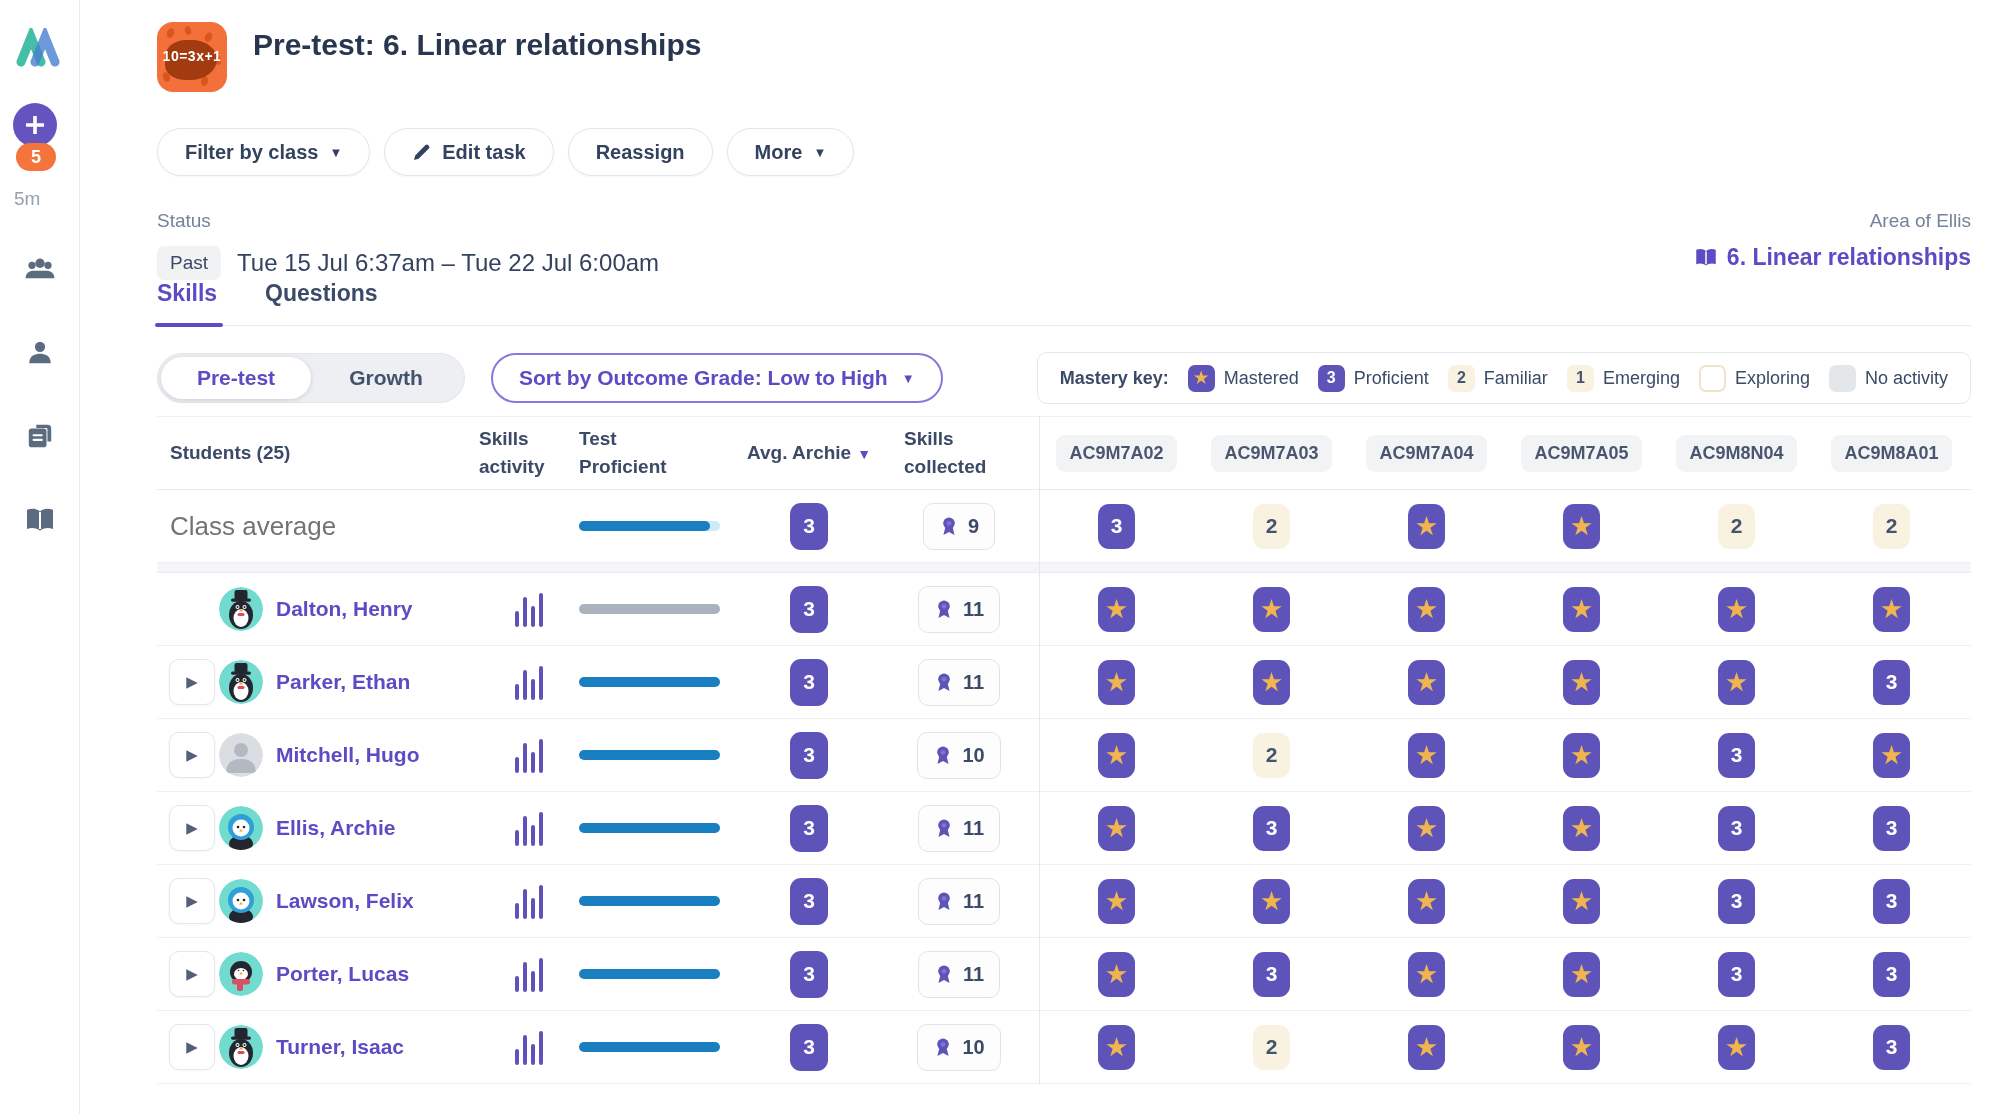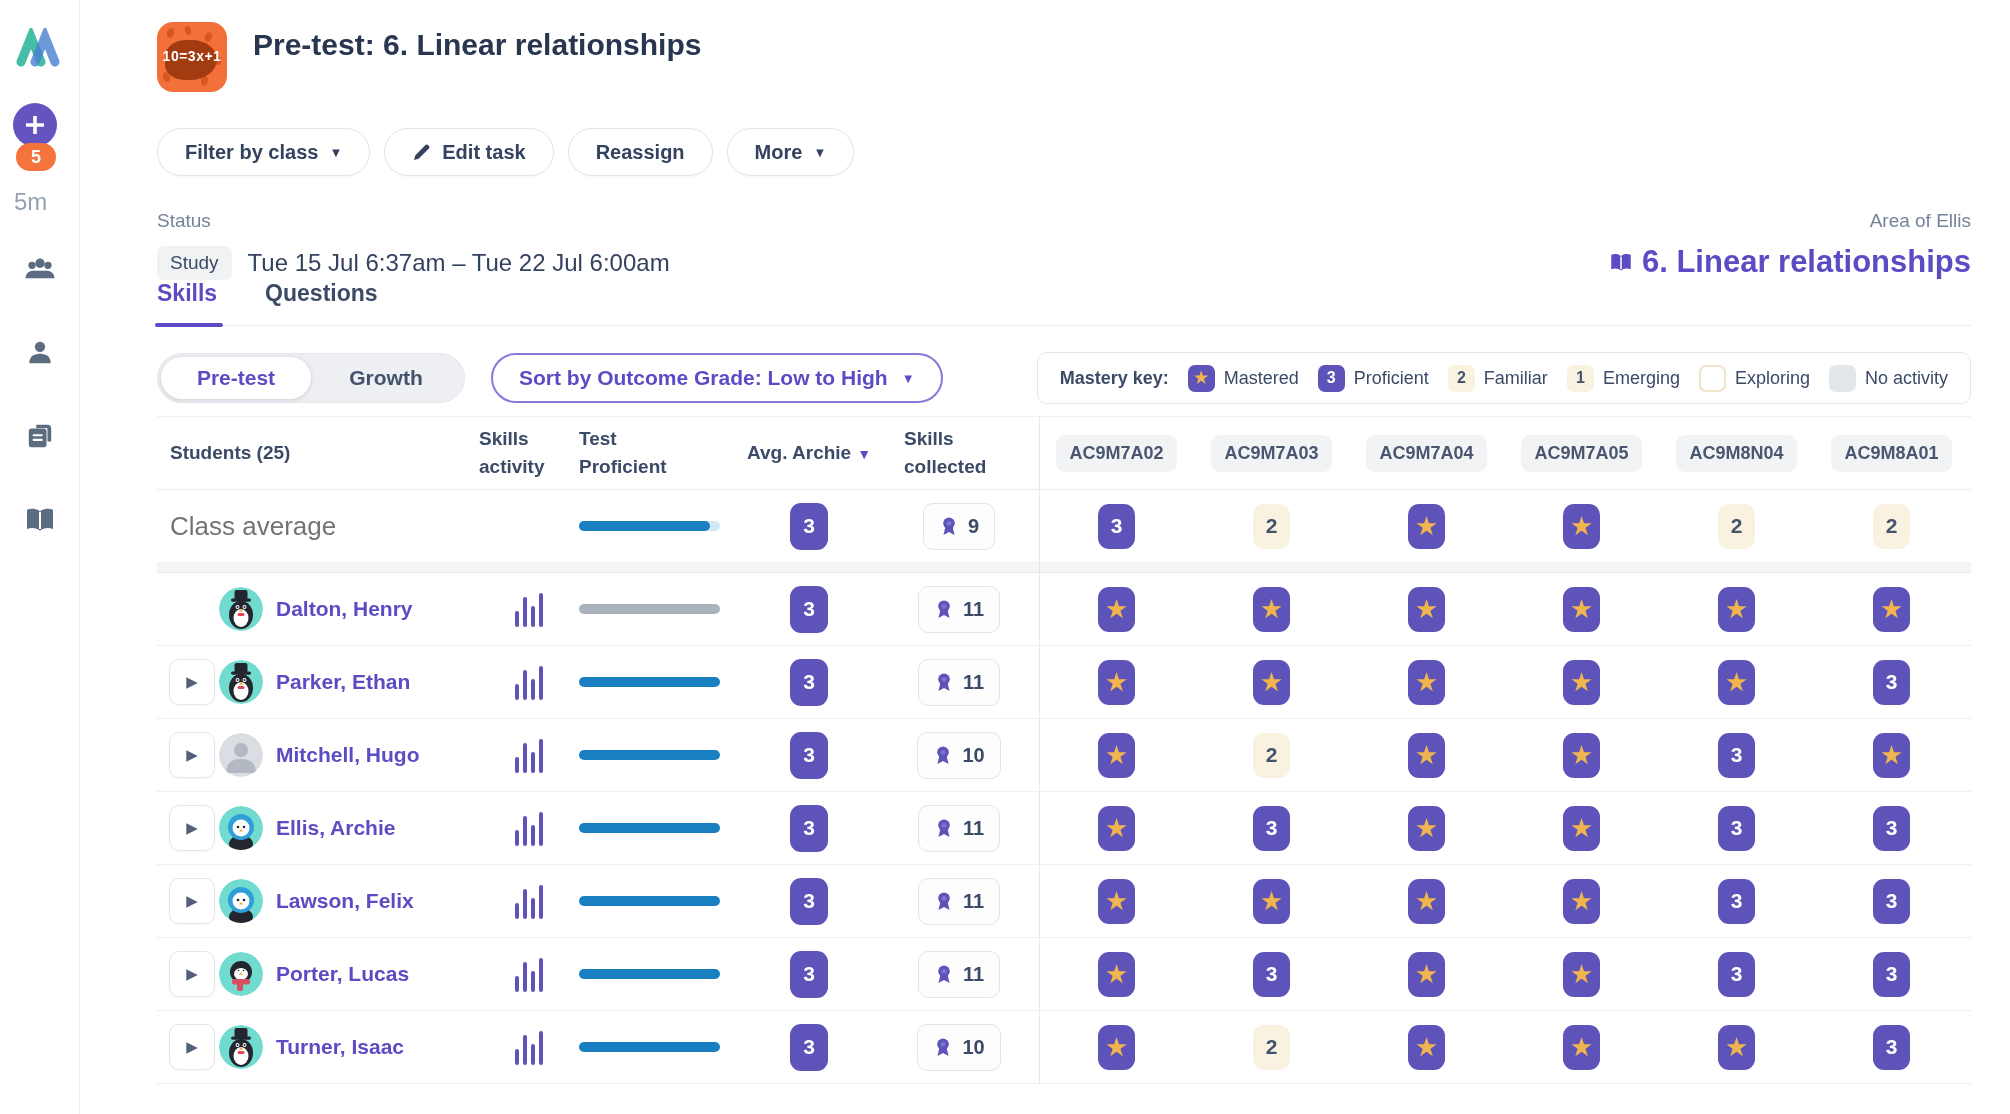--- a/index.html
+++ b/index.html
@@ -5,21 +5,21 @@
   * { margin:0; padding:0; box-sizing:border-box; }
   html,body { background:#fff; }
   body { font-family:"Liberation Sans", sans-serif; color:#33425f; }
   .app { position:relative; width:2010px; height:1114px; background:#fff; overflow:hidden; }
 
   
   .sidebar { position:absolute; left:0; top:0; width:80px; height:1114px; border-right:1px solid #e9ebef; background:#fff; }
   .logo { position:absolute; left:16px; top:28px; width:44px; height:42px; cursor:pointer; }
   .plus-btn { position:absolute; left:13px; top:103px; width:44px; height:44px; border-radius:50%; background:#6554c0; border:none; color:#fff; cursor:pointer; display:flex; align-items:center; justify-content:center; }
   .plus-badge { position:absolute; left:16px; top:143px; width:40px; height:28px; border-radius:14px; background:#f4743b; color:#fff; font-size:18px; font-weight:bold; display:flex; align-items:center; justify-content:center; }
-  .timer { position:absolute; left:14px; top:188px; font-size:24px; color:#93a1b1; }
+  .timer { position:absolute; left:14px; top:188px; font-size:19px; color:#93a1b1; }
   .side-nav { position:absolute; left:0; top:250px; width:80px; display:flex; flex-direction:column; align-items:center; gap:48px; }
   .side-nav button { background:none; border:none; cursor:pointer; width:40px; height:36px; display:flex; align-items:center; justify-content:center; }
   .side-nav svg { fill:#5b6b80; }
 
   
   .main { position:absolute; left:80px; top:0; width:1930px; height:1114px; padding:22px 39px 0 77px; }
 
   .head-row { display:flex; align-items:flex-start; gap:26px; }
   .task-icon { position:relative; width:70px; height:70px; border-radius:16px; background:#f3703b; overflow:hidden; flex:0 0 auto; }
   .task-icon .blob { position:absolute; left:8px; top:18px; width:52px; height:40px; background:#a23c10; border-radius:46% 54% 58% 42%; }
@@ -31,21 +31,21 @@
   .actions { display:flex; gap:14px; margin-top:36px; }
   .btn { display:inline-flex; align-items:center; gap:11px; height:48px; padding:0 27px; background:#fff; border:1px solid #e2e6eb; border-radius:24px; font-size:20px; font-weight:600; color:#33425f; cursor:pointer; box-shadow:0 1px 2px rgba(40,50,70,.05); font-family:inherit; }
   .caret { font-size:13px; color:#33425f; }
 
   .meta-row { display:flex; justify-content:space-between; margin-top:34px; }
   .meta-label { font-size:19px; color:#74839a; }
   .status-line { display:flex; align-items:center; gap:16px; margin-top:14px; }
   .past-badge { background:#f1f2f4; border-radius:7px; padding:6px 13px; font-size:19px; color:#3b4a66; }
   .date-text { font-size:24px; color:#33425f; }
   .aos { text-align:right; }
-  .aos-link { display:inline-flex; align-items:center; gap:9px; margin-top:12px; font-size:31px; font-weight:bold; color:#5b4cc4; cursor:pointer; }
+  .aos-link { display:inline-flex; align-items:center; gap:9px; margin-top:12px; font-size:23px; font-weight:bold; color:#5b4cc4; cursor:pointer; }
   .aos-link svg { fill:#5b4cc4; }
 
   .tabs { border-bottom:1px solid #e9ebee; display:flex; gap:48px; position:relative; }
   .tab { font-size:23px; padding-bottom:18px; cursor:pointer; position:relative; font-weight:600; color:#3b4a66; }
   .tab.active { color:#5b4cc4; font-weight:bold; }
   .tab.active::after { content:""; position:absolute; left:-2px; right:-6px; bottom:-2px; height:4px; border-radius:2px; background:#5b4cc4; }
 
   .controls { display:flex; align-items:center; margin-top:26px; }
   .toggle { display:inline-flex; background:#edeff2; border:1px solid #e3e6ea; border-radius:26px; padding:3px; height:50px; }
   .seg { width:150px; border-radius:22px; display:flex; align-items:center; justify-content:center; font-size:21px; cursor:pointer; }
@@ -197,21 +197,21 @@
       <button class="btn">
         <span>More</span>
         <span class="caret">▼</span>
       </button>
     </div>
 
     <div class="meta-row">
       <div>
         <div class="meta-label">Status</div>
         <div class="status-line">
-          <span class="past-badge">Study</span>
+          <span class="past-badge">Past</span>
           <span class="date-text">Tue 15 Jul 6:37am – Tue 22 Jul 6:00am</span>
         </div>
       </div>
       <div class="aos">
         <div class="meta-label">Area of Ellis</div>
         <div class="aos-link">
           <svg width="24" height="21" viewBox="0 0 32 28">
             <path d="M16,5.5 C13,2.5 7.5,2 3,3.8 V23 c4.5,-1.8 10,-1.2 13,1.8 c3,-3 8.5,-3.6 13,-1.8 V3.8 C24.5,2 19,2.5 16,5.5 z"></path>
             <path d="M15,6 h2 v17 h-2 z" fill="#fff"></path>
           </svg>

